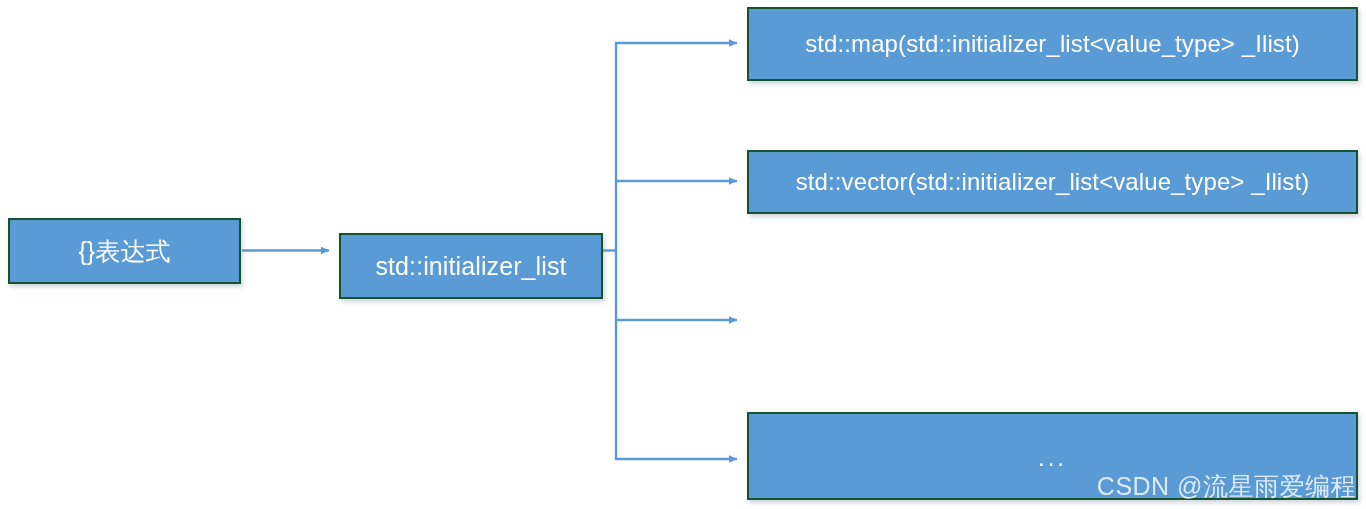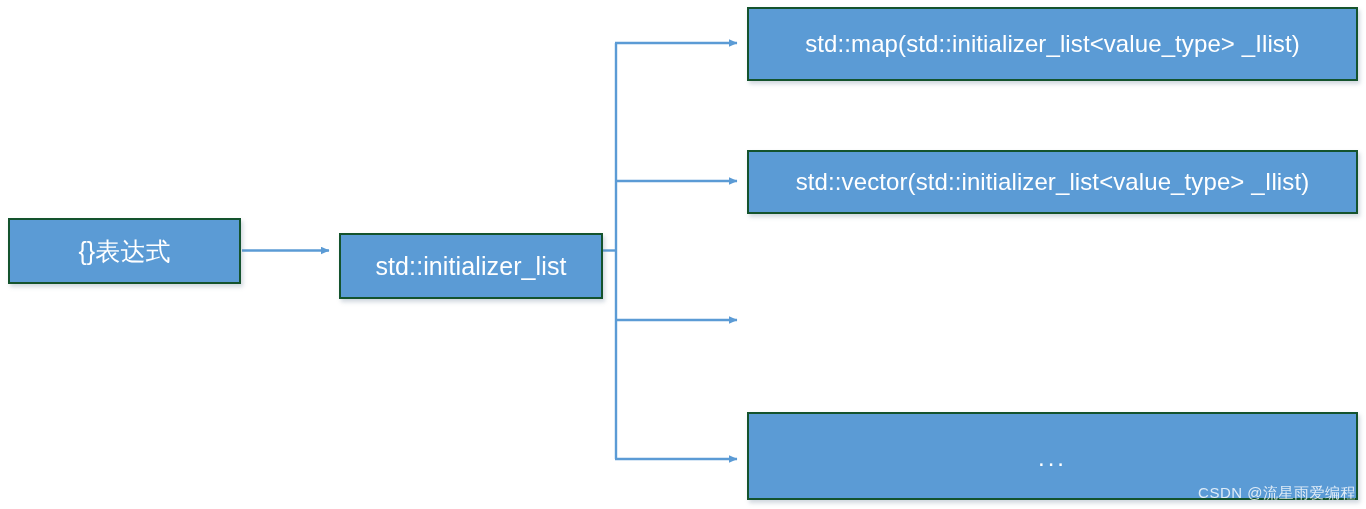--- a/index.html
+++ b/index.html
@@ -81,21 +81,21 @@
     position: relative;
     top: 2px;
     letter-spacing: 3px;
   }
   
   #watermark {
     position: absolute;
     z-index: 3;
     right: 10px;
     bottom: 6px;
-    font-size: 15px;
+    font-size: 25px;
     color: rgba(255,255,255,0.80);
     white-space: nowrap;
     letter-spacing: 0.5px;
     user-select: none;
     pointer-events: none;
   }
 </style>
 </head>
 <body>
 

